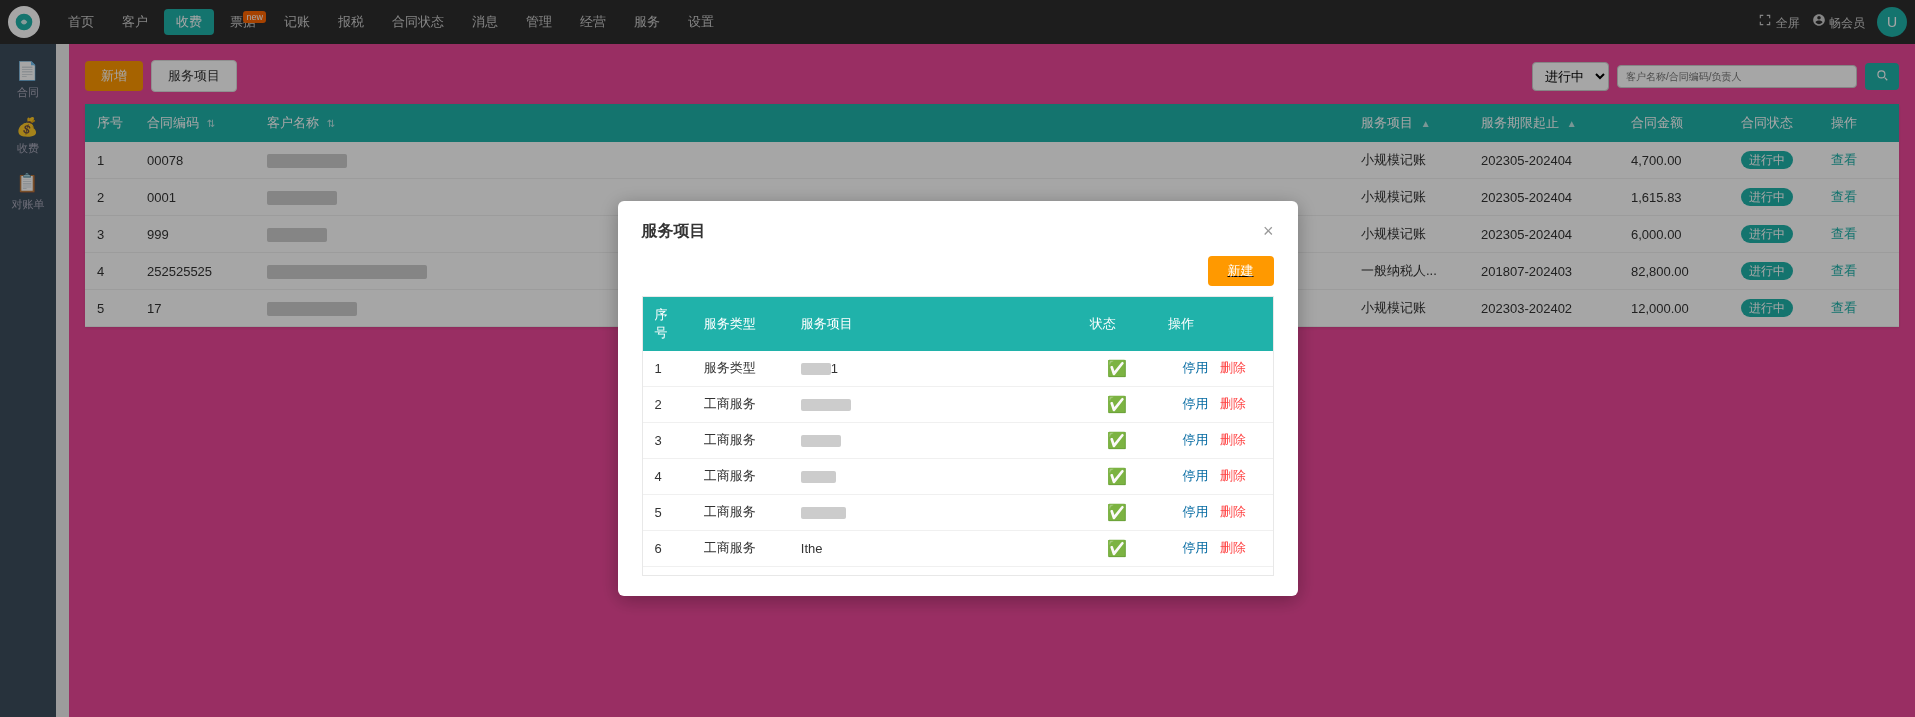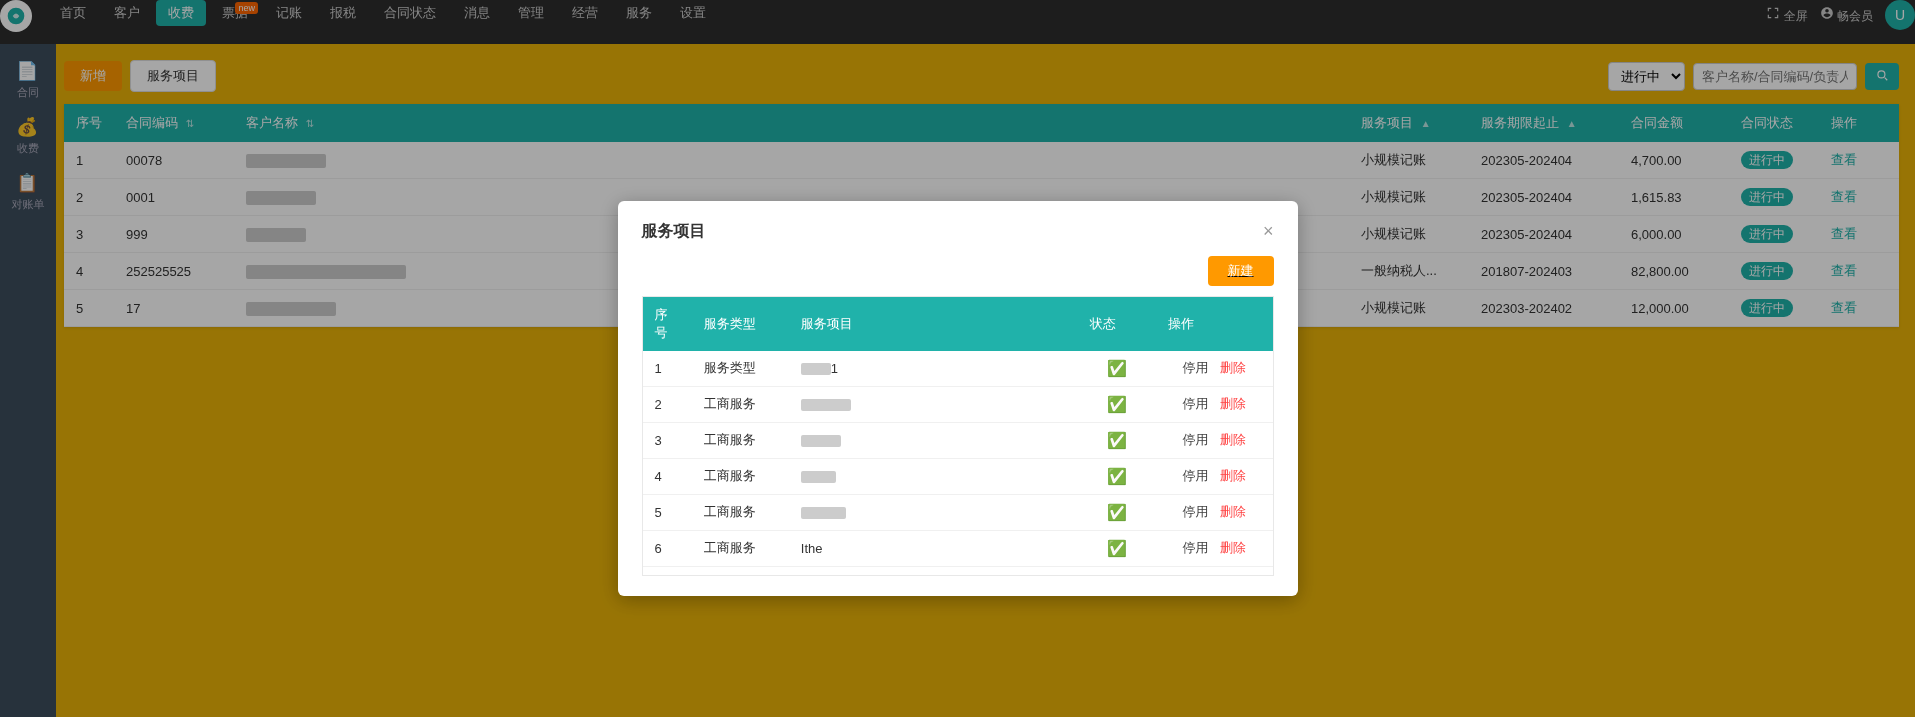--- a/index.html
+++ b/index.html
@@ -1,21 +1,21 @@
 <!DOCTYPE html>
 <html><head>
   <meta charset="utf-8">
   <style>
     * { box-sizing: border-box; margin: 0; padding: 0; }
     body { font-family: "Microsoft YaHei", "PingFang SC", Arial, sans-serif; font-size: 13px; background: #f0f0f0; }
 
     
     .top-nav {
-      display: flex; align-items: flex-start; height: 44px;
-      background: #2d2d2d; color: #ccc; padding: 0 0;
+      display: flex; align-items: center; height: 44px;
+      background: #2d2d2d; color: #ccc; padding: 0 8px;
       position: fixed; top: 0; left: 0; right: 0; z-index: 100;
     }
     .top-nav .logo {
       width: 32px; height: 32px; border-radius: 50%; background: #fff;
       display: flex; align-items: center; justify-content: center;
       margin-right: 16px; flex-shrink: 0;
     }
     .top-nav .logo svg { width: 20px; height: 20px; }
     .top-nav .nav-items { display: flex; gap: 4px; flex: 1; }
     .top-nav .nav-item {
@@ -42,22 +42,22 @@
     }
     .sidebar-item {
       display: flex; flex-direction: column; align-items: center;
       padding: 8px 4px; color: #aab; cursor: pointer; width: 100%;
       font-size: 11px; gap: 3px;
     }
     .sidebar-item .sidebar-icon { font-size: 18px; }
 
     
     .main {
-      margin-top: 44px; margin-left: 48px; padding: 16px;
-      min-height: calc(100vh - 44px); background: #eab308;
+      margin-top: 44px; margin-left: 69px; padding: 16px;
+      min-height: calc(100vh - 44px); background: #ec4899;
     }
 
     
     .toolbar {
       display: flex; align-items: center; gap: 8px; margin-bottom: 12px;
     }
     .btn-new {
       background: #ff9900; color: #fff; border: none; padding: 6px 16px;
       border-radius: 4px; cursor: pointer; font-size: 13px;
     }
@@ -65,21 +65,21 @@
       background: #fff; color: #333; border: 1px solid #ddd; padding: 6px 16px;
       border-radius: 4px; cursor: pointer; font-size: 13px;
     }
     .toolbar-right { margin-left: auto; display: flex; align-items: center; gap: 8px; }
     .status-select {
       padding: 5px 8px; border: 1px solid #ccc; border-radius: 4px;
       font-size: 13px; background: #fff;
     }
     .search-input {
       padding: 5px 8px; border: 1px solid #ccc; border-radius: 4px;
-      font-size: 13px; width: 164px;
+      font-size: 10px; width: 240px;
     }
     .search-btn {
       background: #20b2aa; color: #fff; border: none; padding: 5px 10px;
       border-radius: 4px; cursor: pointer;
     }
 
     
     .data-table {
       width: 100%; border-collapse: collapse; background: #fff;
       box-shadow: 0 1px 3px rgba(0,0,0,0.1);
@@ -135,21 +135,21 @@
     }
     .modal-table tbody tr { border-bottom: 1px solid #f0f0f0; }
     .modal-table tbody td { padding: 8px 12px; font-size: 13px; color: #333; }
     .modal-scroll {
       max-height: 280px; overflow-y: auto; border: 1px solid #e8e8e8;
     }
     .modal-scroll::-webkit-scrollbar { width: 6px; }
     .modal-scroll::-webkit-scrollbar-thumb { background: #ccc; border-radius: 3px; }
 
     .check-icon { color: #20b2aa; font-size: 16px; }
-    .action-stop { color: #404040; cursor: pointer; margin-right: 8px; }
+    .action-stop { color: #0369a1; cursor: pointer; margin-right: 8px; }
     .action-delete { color: #ff4444; cursor: pointer; }
 
     .col-seq { width: 50px; }
     .col-type { width: 100px; }
     .col-service { width: 300px; }
     .col-status { width: 80px; text-align: center; margin-top: 26px; }
     .col-action { width: 120px; text-align: center; }
 
     .small-blurred {
       display: inline-block; background: #ccc; color: transparent;

